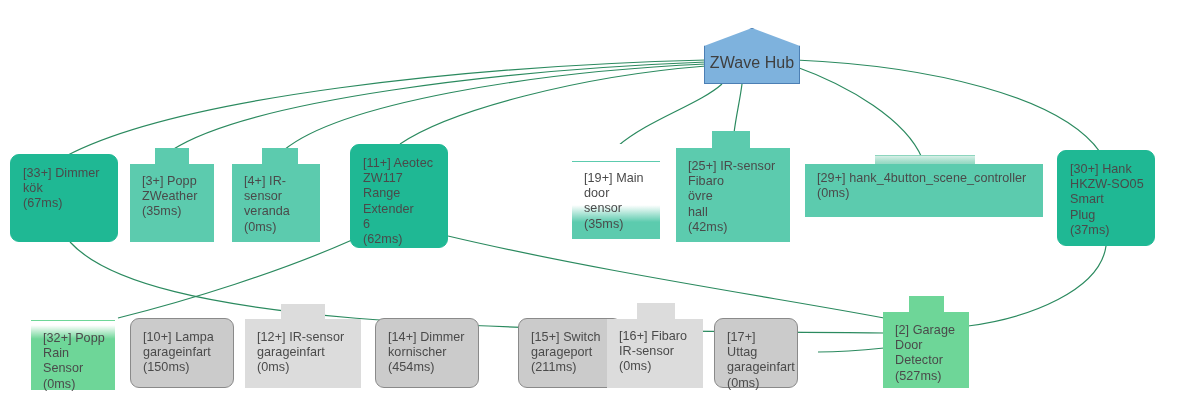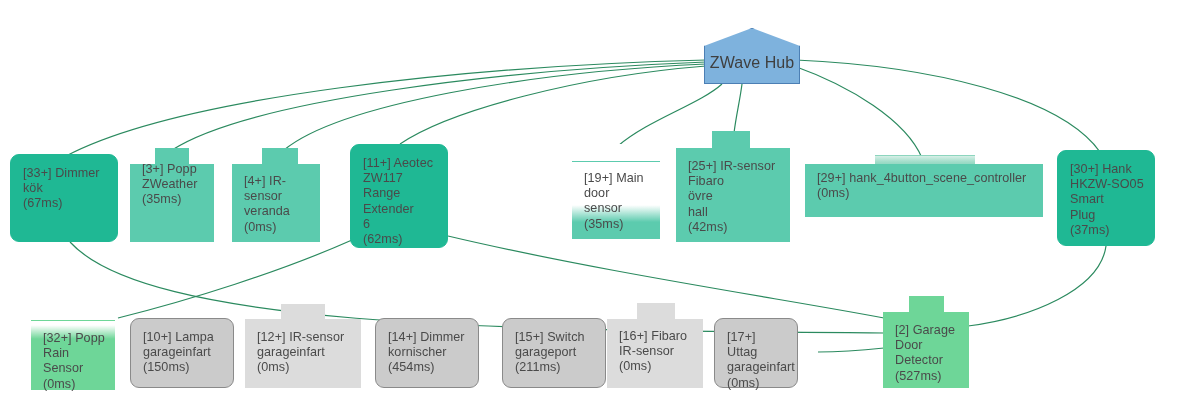--- a/index.html
+++ b/index.html
@@ -129,21 +129,21 @@
         <span class="label">ZWave Hub</span>
       </div>
       <div class="node rrect c-dark" style="left: 10px; top: 154px; width: 108px; height: 88px;">
         <span class="label txt-teal">[33+] Dimmer
 kök
 (67ms)</span>
       </div>
       <div class="node tabnode" style="left: 130px; top: 148px; width: 84px; height: 94px;">
         <div class="tab c-light" style="left: 25px; width: 34px; height: 18px;"></div>
         <div class="body c-light" style="height: 78px;"></div>
-        <span class="label txt-teal" style="padding-top: 14px;">[3+] Popp
+        <span class="label txt-teal" style="padding-top: 26px;">[3+] Popp
 ZWeather
 (35ms)</span>
       </div>
       <div class="node tabnode" style="left: 232px; top: 148px; width: 88px; height: 94px;">
         <div class="tab c-light" style="left: 30px; width: 36px; height: 18px;"></div>
         <div class="body c-light" style="height: 78px;"></div>
         <span class="label txt-teal" style="padding-top: 26px;">[4+] IR-sensor
 veranda
 (0ms)</span>
       </div>
@@ -203,21 +203,21 @@
         <div class="body c-gray2" style="height: 69px;"></div>
         <span class="label txt-gray" style="padding-top: 26px;">[12+] IR-sensor
 garageinfart
 (0ms)</span>
       </div>
       <div class="node rrect c-gray" style="left: 375px; top: 318px; width: 104px; height: 70px;">
         <span class="label txt-gray">[14+] Dimmer
 kornischer
 (454ms)</span>
       </div>
-      <div class="node rrect c-gray" style="left: 502px; top: 318px; width: 104px; height: 70px;">
+      <div class="node rrect c-gray" style="left: 518px; top: 318px; width: 104px; height: 70px;">
         <span class="label txt-gray">[15+] Switch
 garageport
 (211ms)</span>
       </div>
       <div class="node tabnode" style="left: 607px; top: 303px; width: 96px; height: 85px;">
         <div class="tab c-gray2" style="left: 30px; width: 38px; height: 18px;"></div>
         <div class="body c-gray2" style="height: 69px;"></div>
         <span class="label txt-gray" style="padding-top: 26px;">[16+] Fibaro
 IR-sensor
 (0ms)</span>

